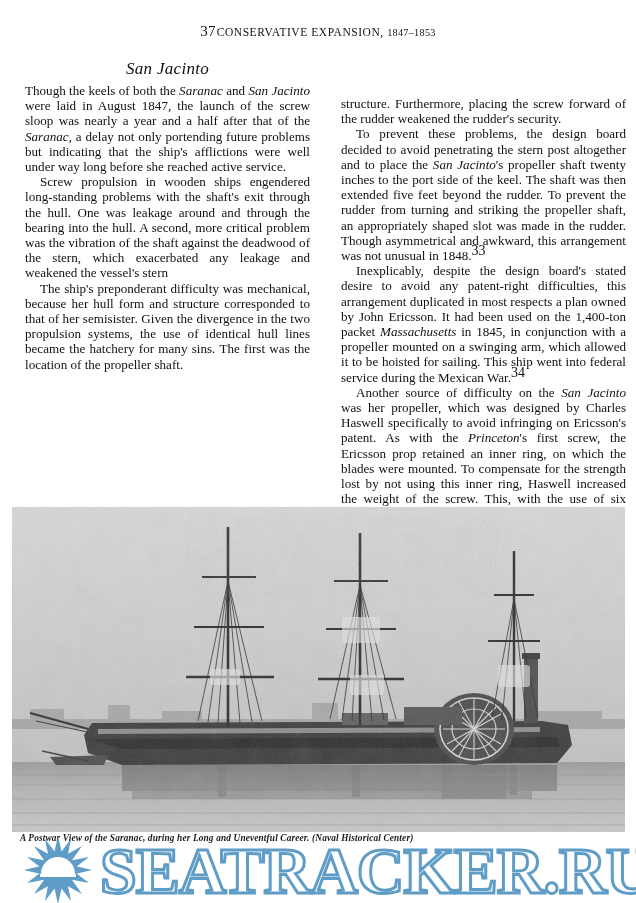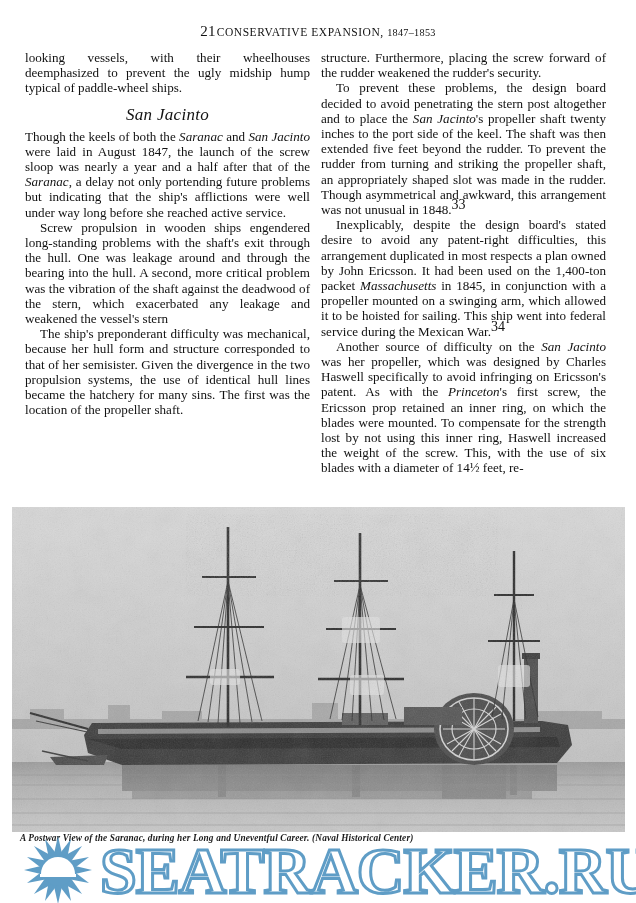--- a/index.html
+++ b/index.html
@@ -49,21 +49,21 @@
     left: 25px;
     width: 595px;
     height: 450px;
   }
   .col {
     position: absolute;
     top: 0;
     width: 285px;
   }
   .col-left  { left: 0; }
-  .col-right { left: 296px; }
+  .col-right { left: 316px; margin-top: 46px; }
 
   p.body {
     margin: 0;
     font-size: 13.1px;
     line-height: 15.2px;
     text-align: justify;
     text-justify: inter-word;
     -webkit-hyphens: none;
     hyphens: none;
     word-spacing: 0px;
@@ -119,29 +119,28 @@
     width: 536px;
     height: 67px;
     pointer-events: none;
   }
   .watermark svg { display: block; }
 </style>
 </head>
 <body>
 
 <div class="page-header">
-  <span class="folio">21</span><span class="running-head"><span>CONSERVATIVE EXPANSION,</span>
+  <span class="folio">37</span><span class="running-head"><span>CONSERVATIVE EXPANSION,</span>
     <span class="yrs">1847–1853</span>
   </span>
 </div>
 
 <div class="columns">
 
   <div class="col col-left">
-    <p class="body">looking vessels, with their wheelhouses deemphasized to prevent the ugly midship hump typical of paddle-wheel ships.</p>
     <h2 class="section-title">San Jacinto</h2>
     <p class="body">Though the keels of both the <em>Saranac</em> and <em>San Jacinto</em> were laid in August 1847, the launch of the screw sloop was nearly a year and a half after that of the <em>Saranac</em>, a delay not only portending future problems but indicating that the ship's afflictions were well under way long before she reached active service.</p>
     <p class="body indent">Screw propulsion in wooden ships engendered long-standing problems with the shaft's exit through the hull. One was leakage around and through the bearing into the hull. A second, more critical problem was the vibration of the shaft against the deadwood of the stern, which exacerbated any leakage and weakened the vessel's stern</p>
     <p class="body indent">The ship's preponderant difficulty was mechanical, because her hull form and structure corresponded to that of her semisister. Given the divergence in the two propulsion systems, the use of identical hull lines became the hatchery for many sins. The first was the location of the propeller shaft.</p>
   </div>
 
   <div class="col col-right">
     <p class="body">structure. Furthermore, placing the screw forward of the rudder weakened the rudder's security.</p>
     <p class="body indent">To prevent these problems, the design board decided to avoid penetrating the stern post altogether and to place the <em>San Jacinto</em>'s propeller shaft twenty inches to the port side of the keel. The shaft was then extended five feet beyond the rudder. To prevent the rudder from turning and striking the propeller shaft, an appropriately shaped slot was made in the rudder. Though asymmetrical and awkward, this arrangement was not unusual in 1848.<sup>33</sup></p>
     <p class="body indent">Inexplicably, despite the design board's stated desire to avoid any patent-right difficulties, this arrangement duplicated in most respects a plan owned by John Ericsson. It had been used on the 1,400-ton packet <em>Massachusetts</em> in 1845, in conjunction with a propeller mounted on a swinging arm, which allowed it to be hoisted for sailing. This ship went into federal service during the Mexican War.<sup>34</sup></p>

